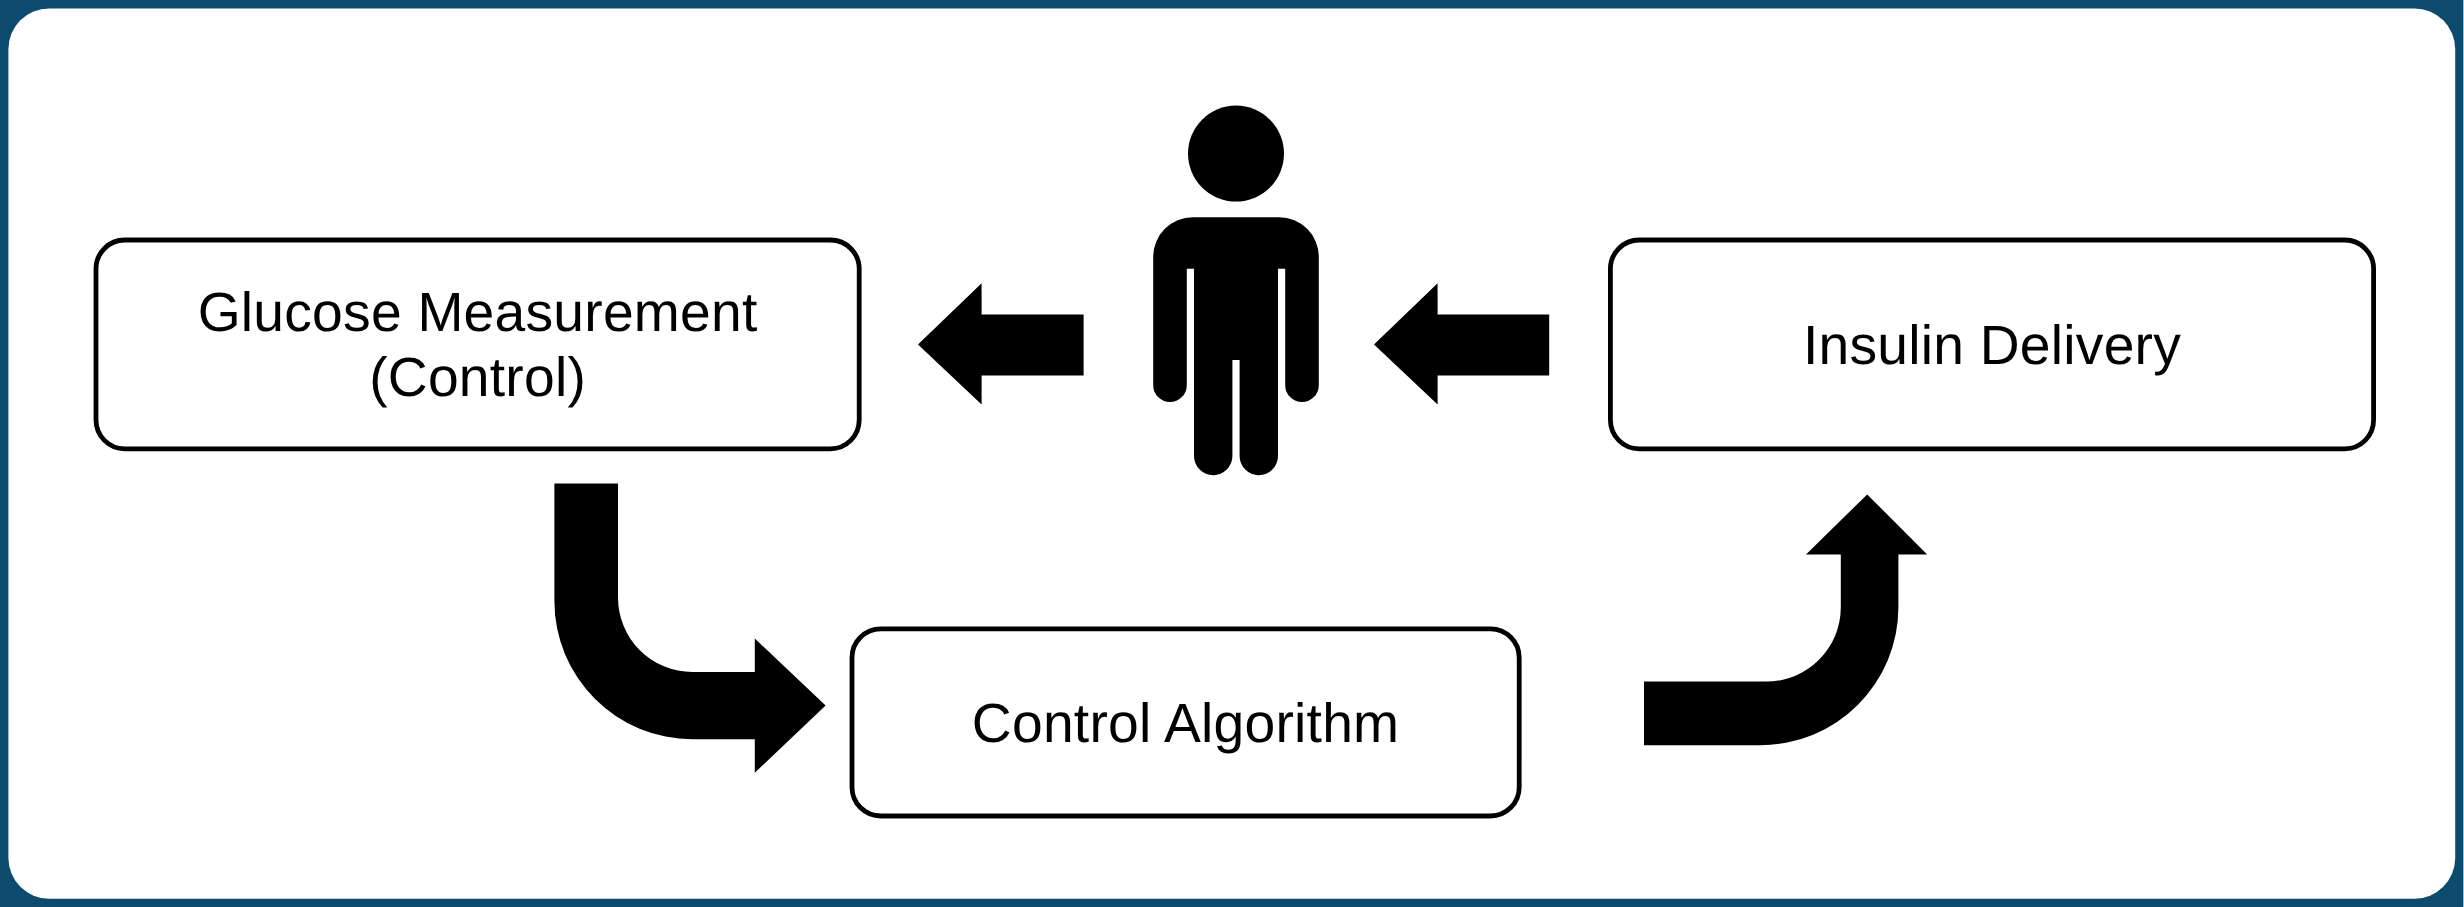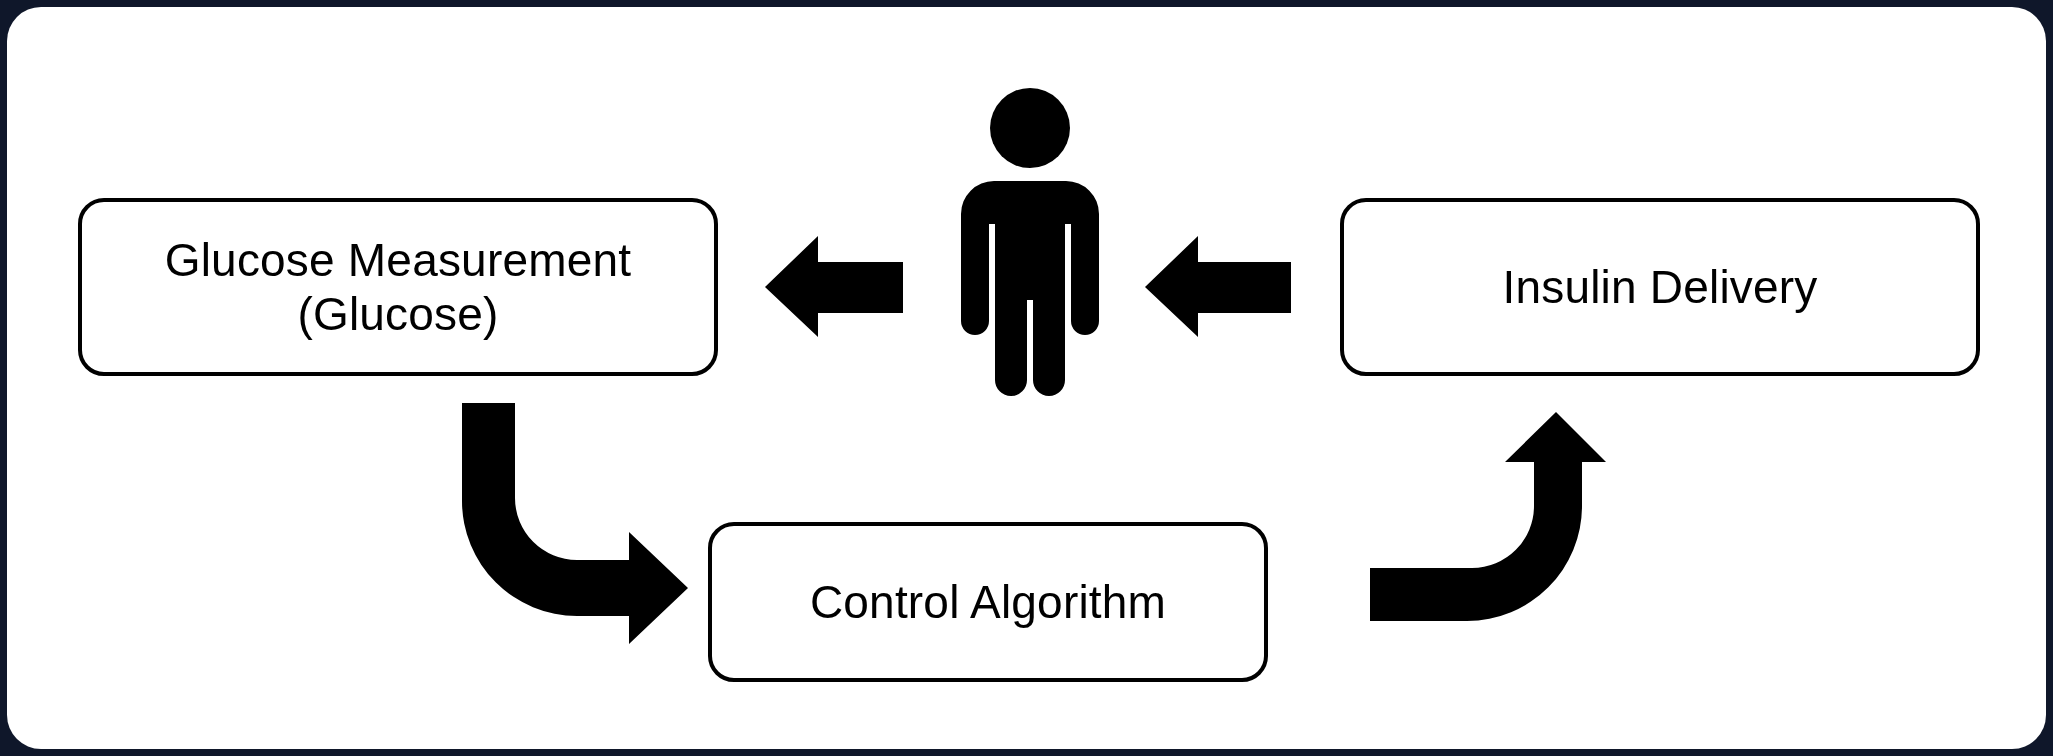--- a/index.html
+++ b/index.html
@@ -4,21 +4,21 @@
 <style>
   html, body {
     margin: 0;
     padding: 0;
     background: #ffffff;
   }
   #canvas {
     position: relative;
     width: 2053px;
     height: 756px;
-    background: #0f172a;
+    background: #0c4a6e;
     overflow: hidden;
     font-family: "Liberation Sans", sans-serif;
   }
   .frame {
     position: absolute;
     left: 7px;
     top: 7px;
     width: 2039px;
     height: 742px;
     background: #ffffff;
@@ -123,21 +123,21 @@
                L45,139
                L39,139
                L39,236
                A14,14 0 0 1 11,236
                L11,129
                A33,33 0 0 1 44,96 Z"></path>
     </svg>
 
     <div class="node" id="node-sensor">
       <span class="line">Glucose Measurement</span>
-      <span class="line">(Glucose)</span>
+      <span class="line">(Control)</span>
     </div>
 
     <div class="node" id="node-pump">
       <span class="line">Insulin Delivery</span>
     </div>
 
     <div class="node" id="node-control">
       <span class="line">Control Algorithm</span>
     </div>
 

